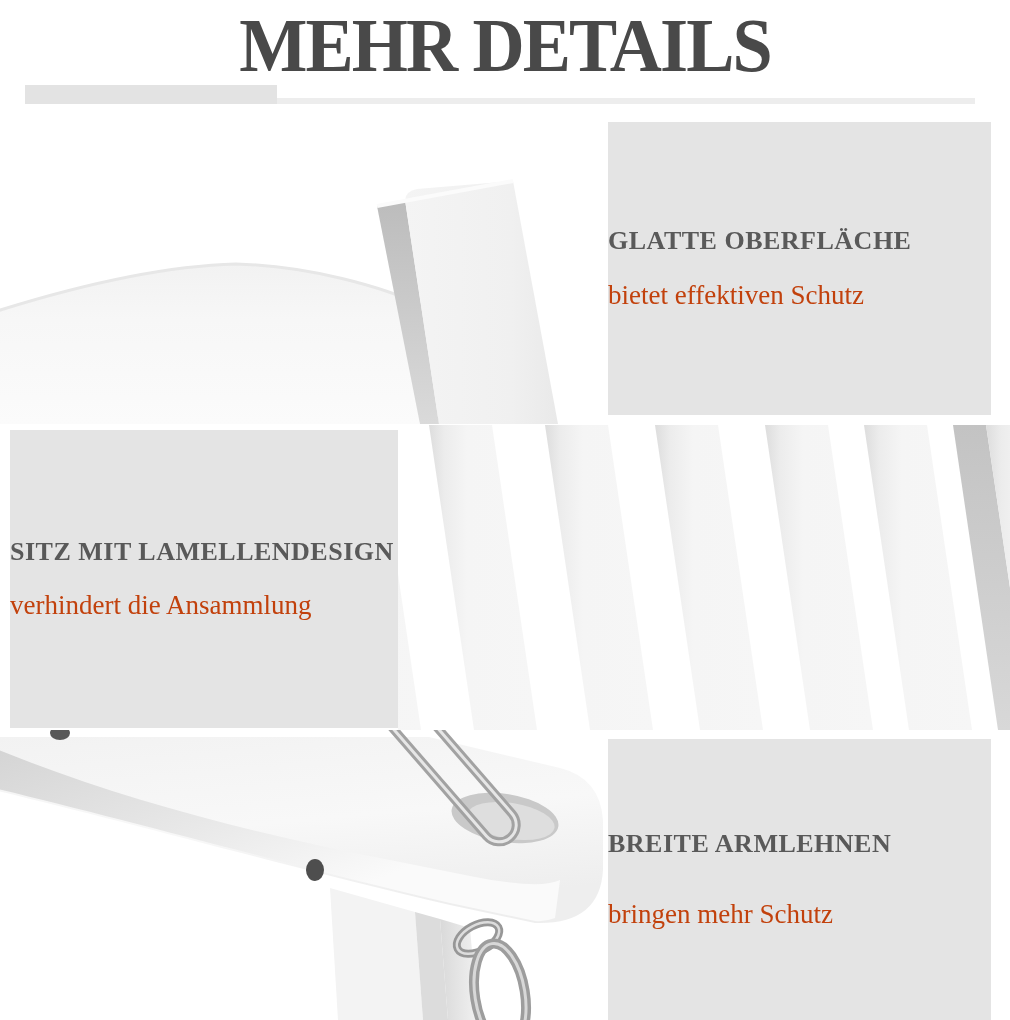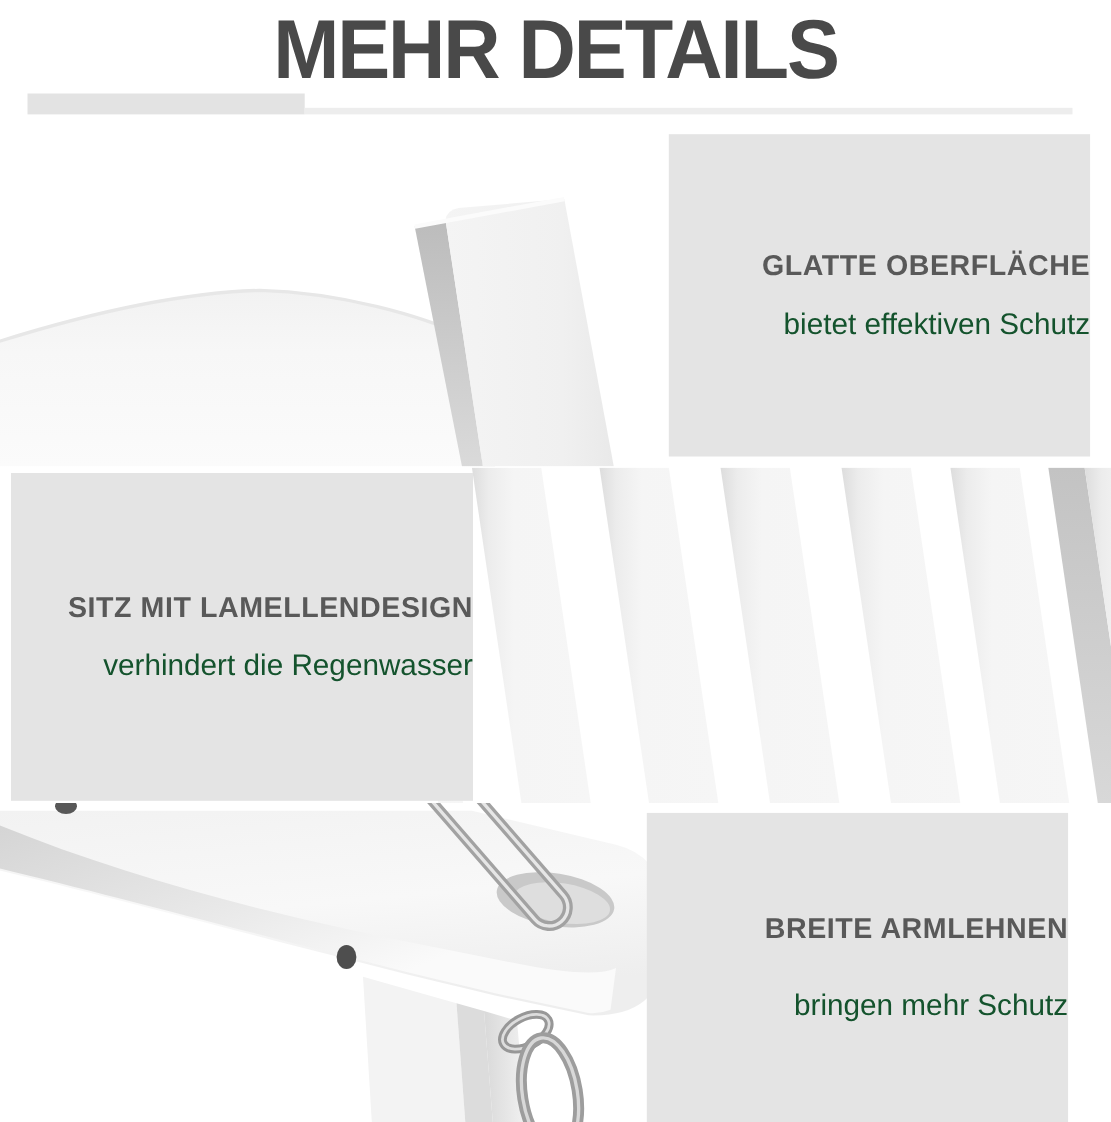--- a/index.html
+++ b/index.html
@@ -1,49 +1,49 @@
 <!DOCTYPE html>
 <html><head>
 <meta charset="utf-8">
 <style>
   html,body{margin:0;padding:0;background:#ffffff;}
   .canvas{
     position:relative;width:1010px;height:1020px;margin:0 auto;
     background:#ffffff;overflow:hidden;
-    font-family:Liberation Sans, sans-serif;
+    font-family:Liberation Serif, serif;
   }
   .page-title{
     position:absolute;top:2px;left:0;width:100%;
     text-align:center;font-size:76px;font-weight:700;
     letter-spacing:-2px;color:#494949;
     transform:scaleX(.95);transform-origin:center;
     white-space:nowrap;
   }
   .bar-block{position:absolute;left:25px;top:85px;width:252px;height:19px;background:#e3e3e3;}
   .bar-line{position:absolute;left:277px;top:98px;width:698px;height:6px;background:#ededed;}
   .photo{position:absolute;overflow:hidden;background:#ffffff;}
   .photo svg{display:block;}
   #photo-backrest{left:0;top:130px;width:606px;height:294px;}
   #photo-slats{left:398px;top:425px;width:612px;height:305px;}
   #photo-armrest{left:0;top:730px;width:609px;height:290px;}
   .feature-box{
     position:absolute;background:#e4e4e4;
-    display:flex;flex-direction:column;justify-content:center;align-items:flex-end;
+    display:flex;flex-direction:column;justify-content:center;align-items:flex-start;
     text-align:center;
   }
   #box-surface{left:608px;top:122px;width:383px;height:293px;}
-  #box-seat{left:10px;top:430px;width:388px;height:298px;padding-left:32px;}
-  #box-armrest{left:588px;top:739px;width:383px;height:281px;gap:17px;}
+  #box-seat{left:10px;top:430px;width:388px;height:298px;}
+  #box-armrest{left:608px;top:739px;width:383px;height:281px;gap:17px;}
   .feature-heading{
     font-size:26px;font-weight:700;letter-spacing:.5px;
     color:#595959;line-height:1.1;
   }
   .feature-sub{
     margin-top:24px;font-size:27px;font-weight:300;
-    color:#14532d;line-height:1.12;
+    color:#c2410c;line-height:1.12;
   }
 </style>
 </head>
 <body>
 
 <div class="canvas">
 
   <div class="page-title">MEHR DETAILS</div>
   <div class="bar-block"></div>
   <div class="bar-line"></div>
@@ -113,21 +113,21 @@
         <path d="M 588 0 L 651 0 L 696 305 L 633 305 Z" fill="url(#p2-slat)"></path>
       </g>
     </svg>
   </div>
 
   <div class="feature-box" id="box-seat">
     <div class="feature-heading">
       <div>SITZ MIT LAMELLENDESIGN</div>
     </div>
     <div class="feature-sub">
-      <div>verhindert die Regenwasser</div>
+      <div>verhindert die Ansammlung</div>
     </div>
   </div>
 
   <div class="photo" id="photo-armrest">
     <svg width="609" height="290" viewBox="0 0 609 290">
       <defs>
         <linearGradient id="p3-top" x1="0" y1="0" x2="0.3" y2="1">
           <stop offset="0" stop-color="#f2f2f2"></stop>
             <stop offset="0.55" stop-color="#f8f8f8"></stop>
             <stop offset="1" stop-color="#eeeeee"></stop>

